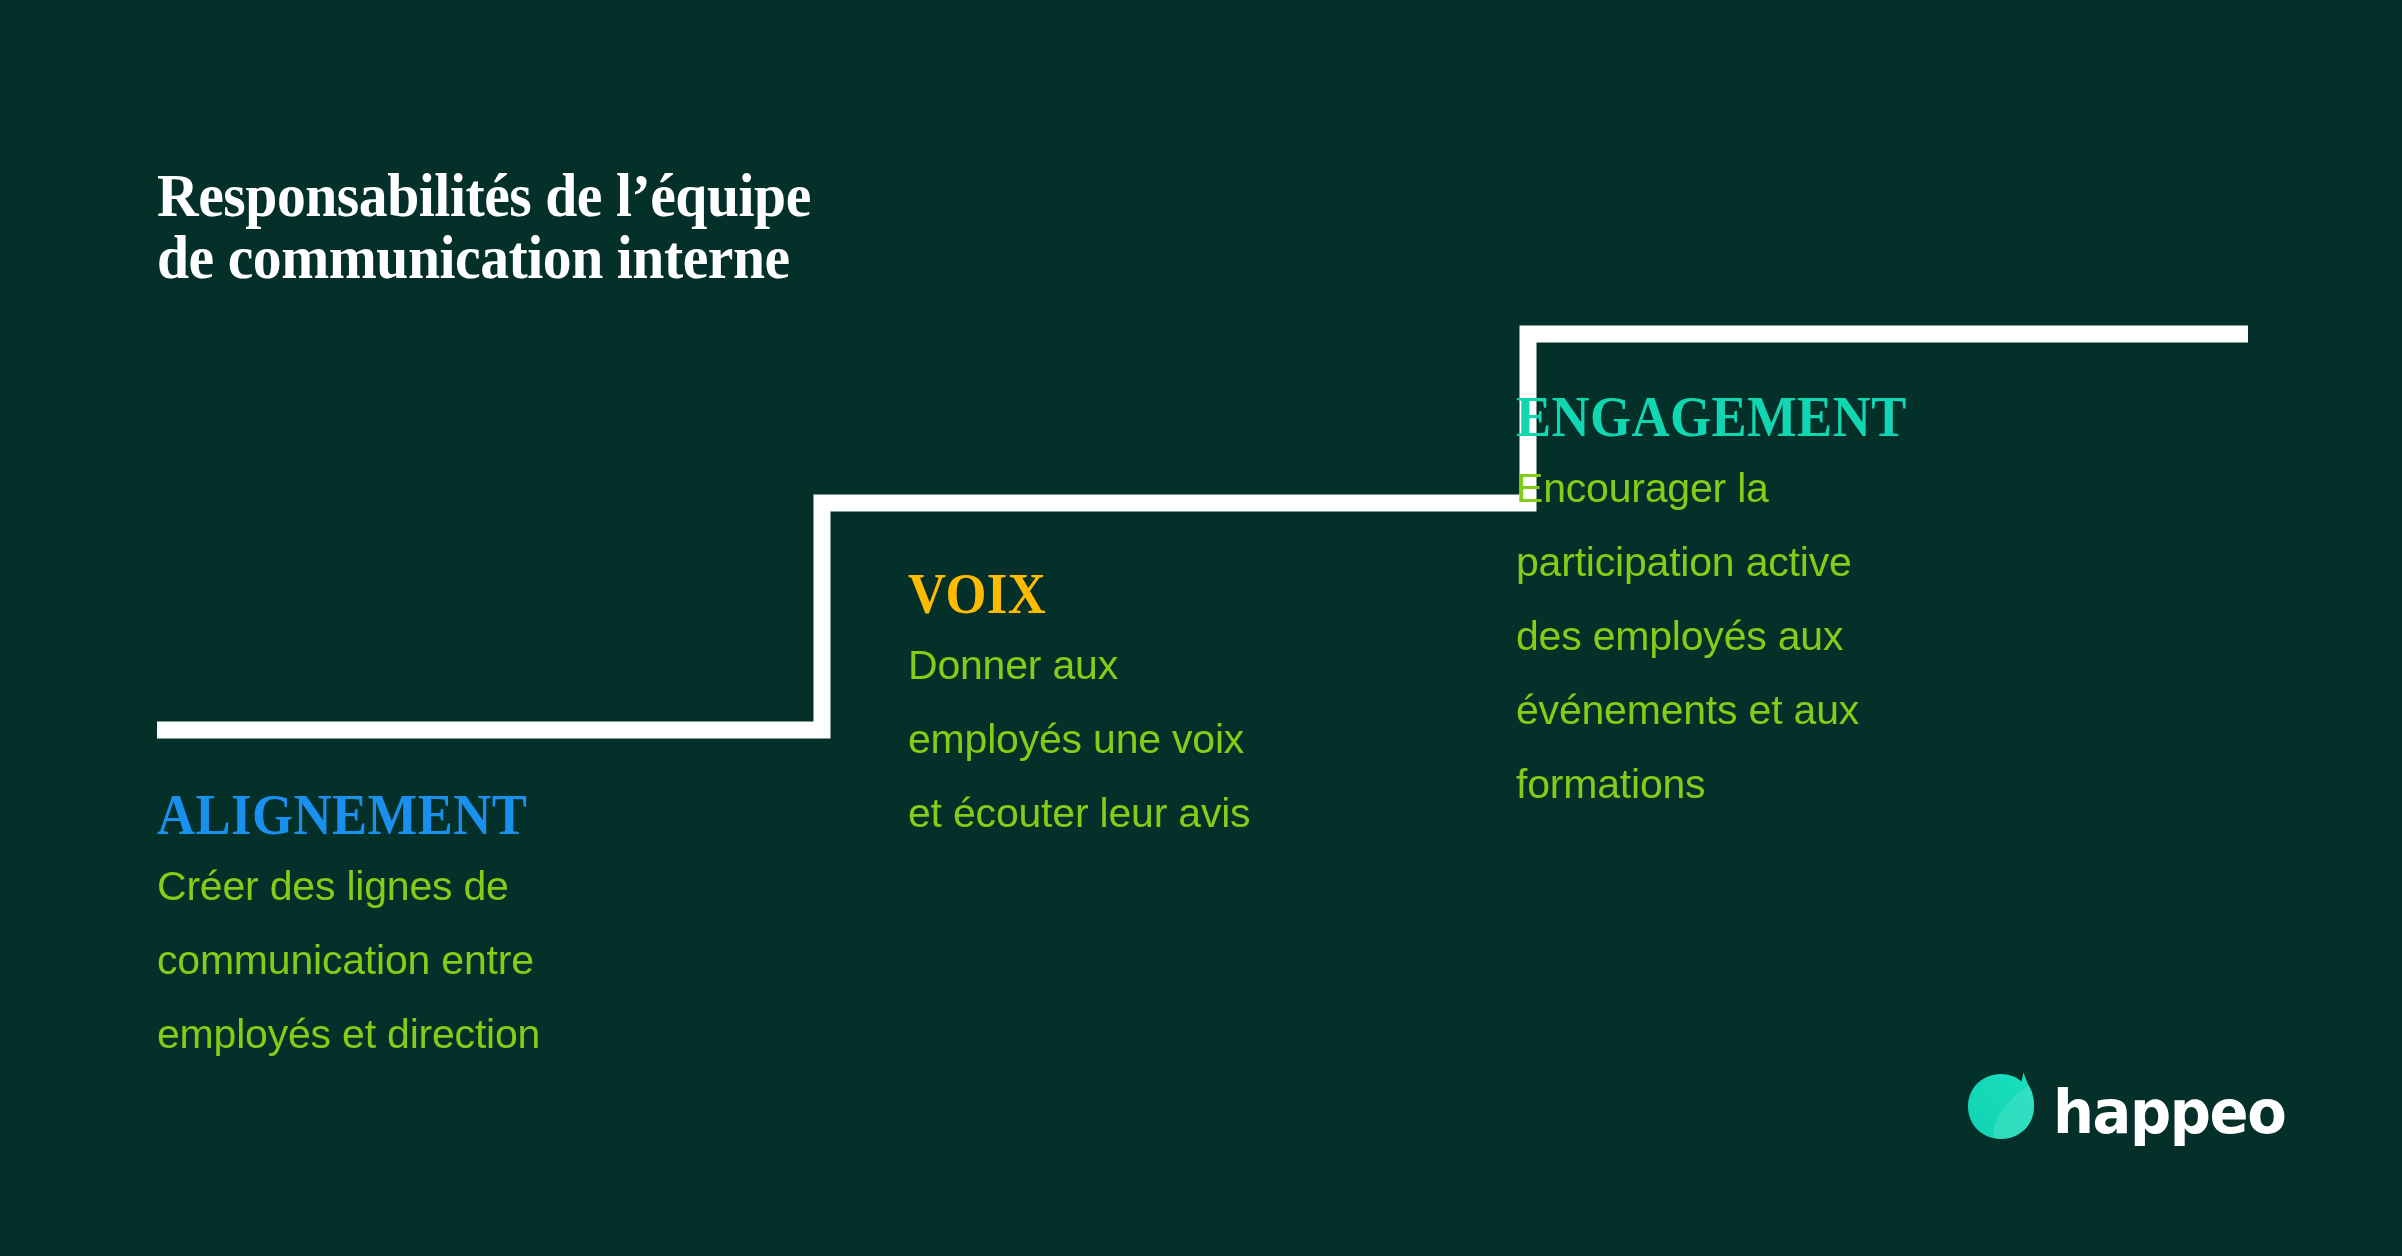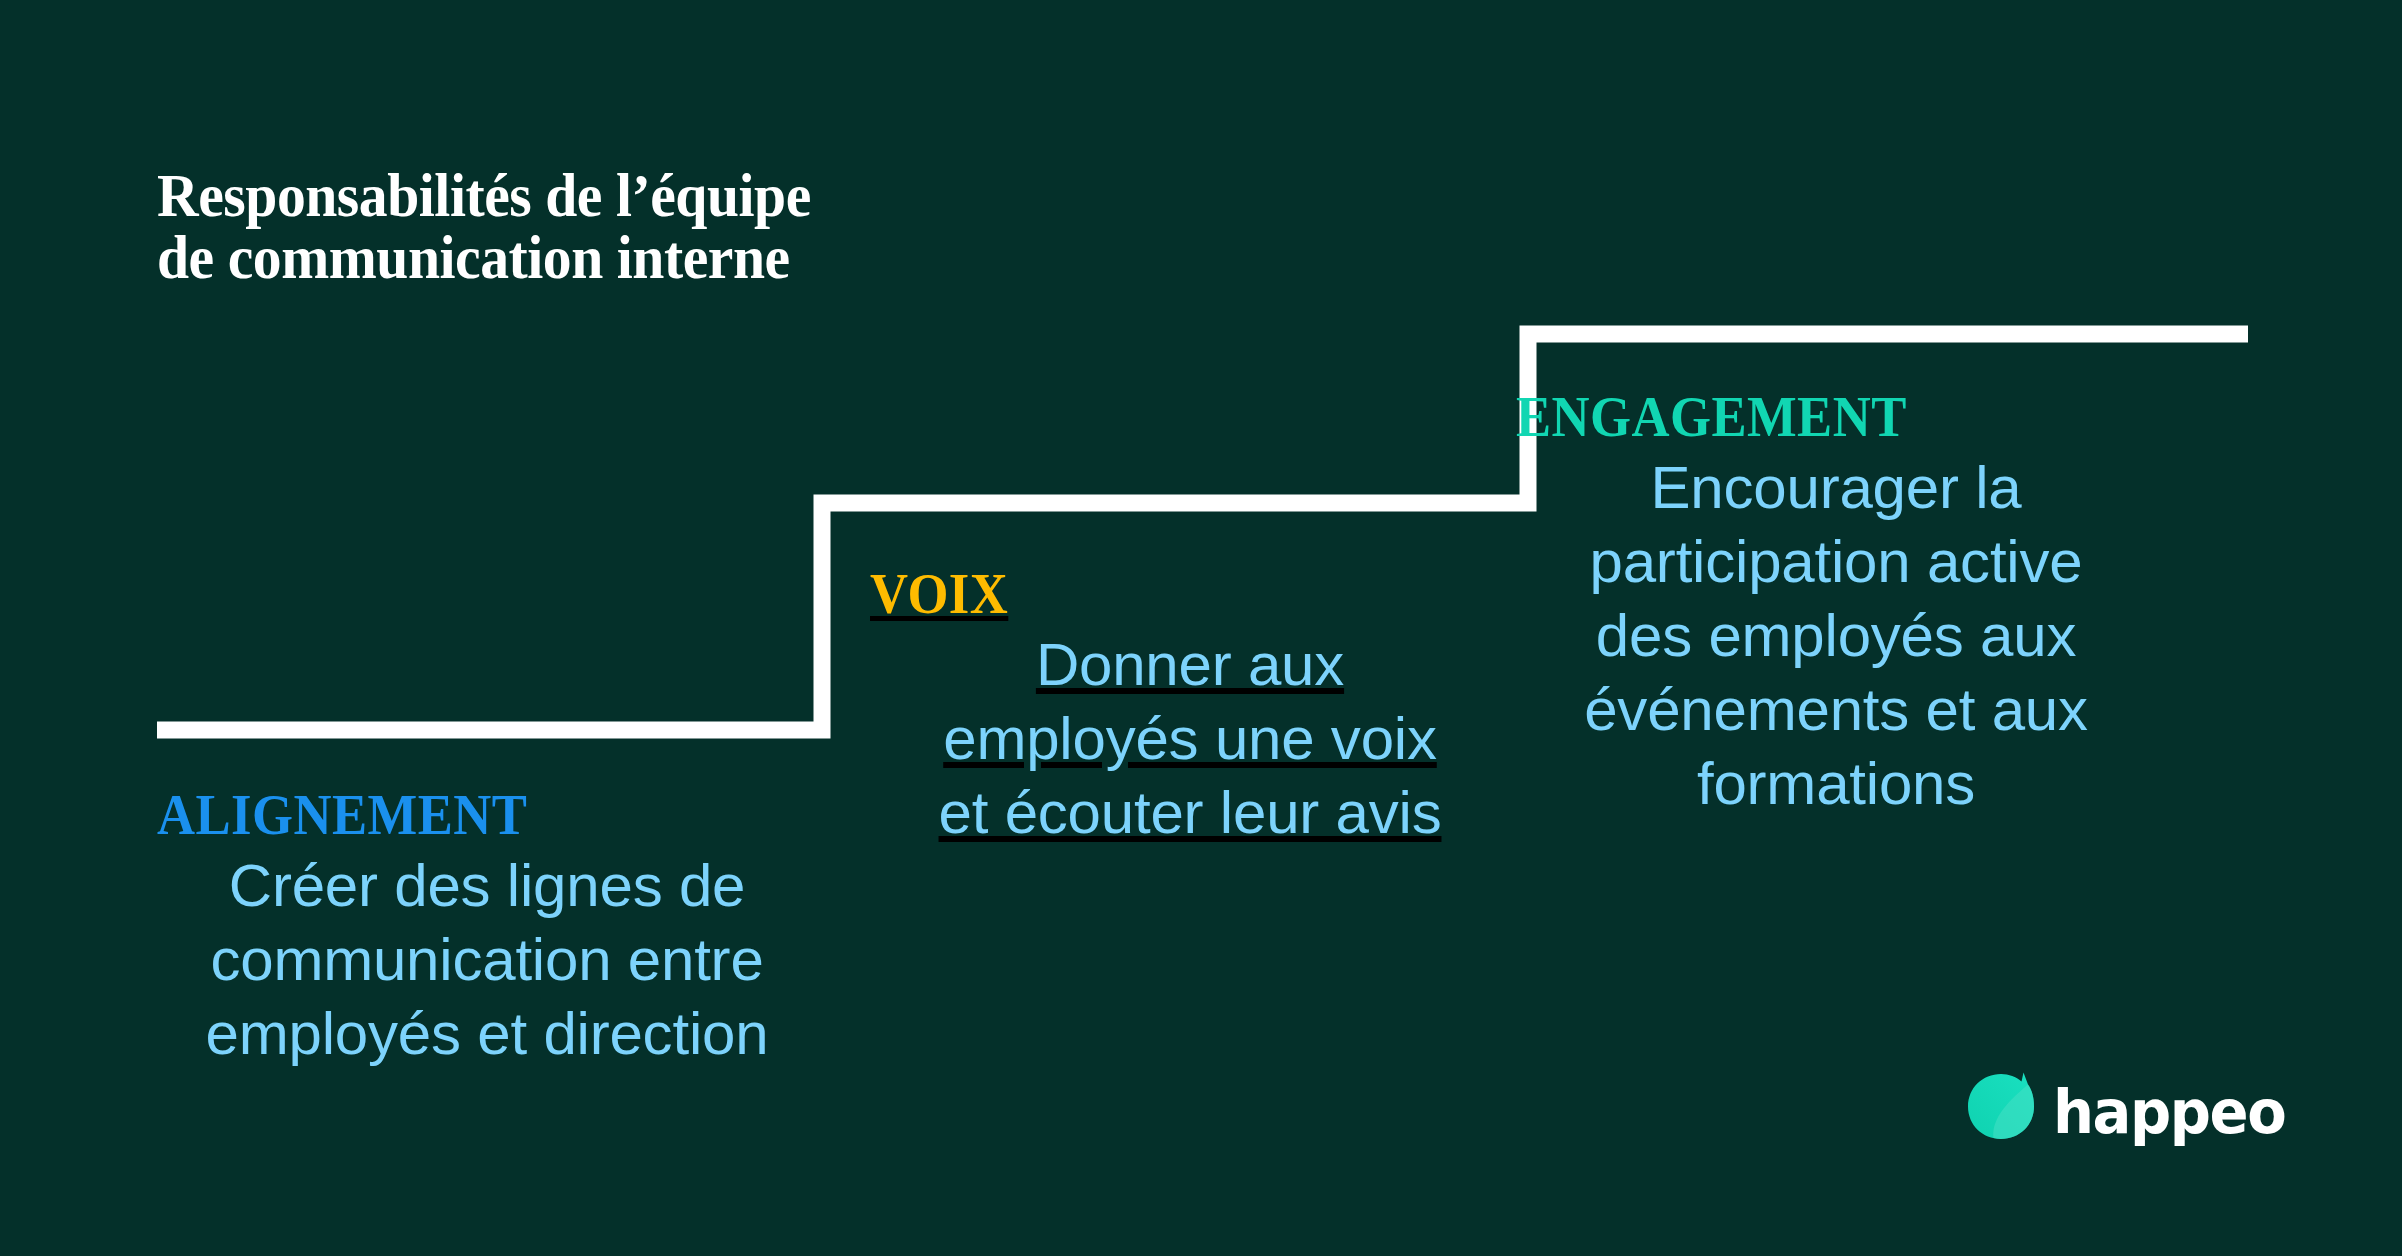--- a/index.html
+++ b/index.html
@@ -59,40 +59,38 @@
     letter-spacing: 0.5px;
     margin: 0 0 4px 0;
     transform: scaleX(0.94);
     transform-origin: left top;
     white-space: nowrap;
   }
 
   .step-body {
     font-family: "Liberation Sans", "DejaVu Sans", sans-serif;
     font-weight: 400;
-    font-size: 60px;
+    font-size: 41px;
     line-height: 74px;
-    color: #7dd3fc;
+    color: #84cc16;
     margin: 0;
     white-space: pre-line;
     letter-spacing: -0.2px;
-    text-align: center;
   }
 
   
   #step-alignement {
     left: 157px;
     top: 786px;
     width: 660px;
   }
   #step-voix {
-    left: 870px;
+    left: 908px;
     top: 565px;
     width: 640px;
-    text-decoration: underline;
   }
   #step-engagement {
     left: 1516px;
     top: 388px;
     width: 640px;
   }
 
   
   .logo {
     position: absolute;

